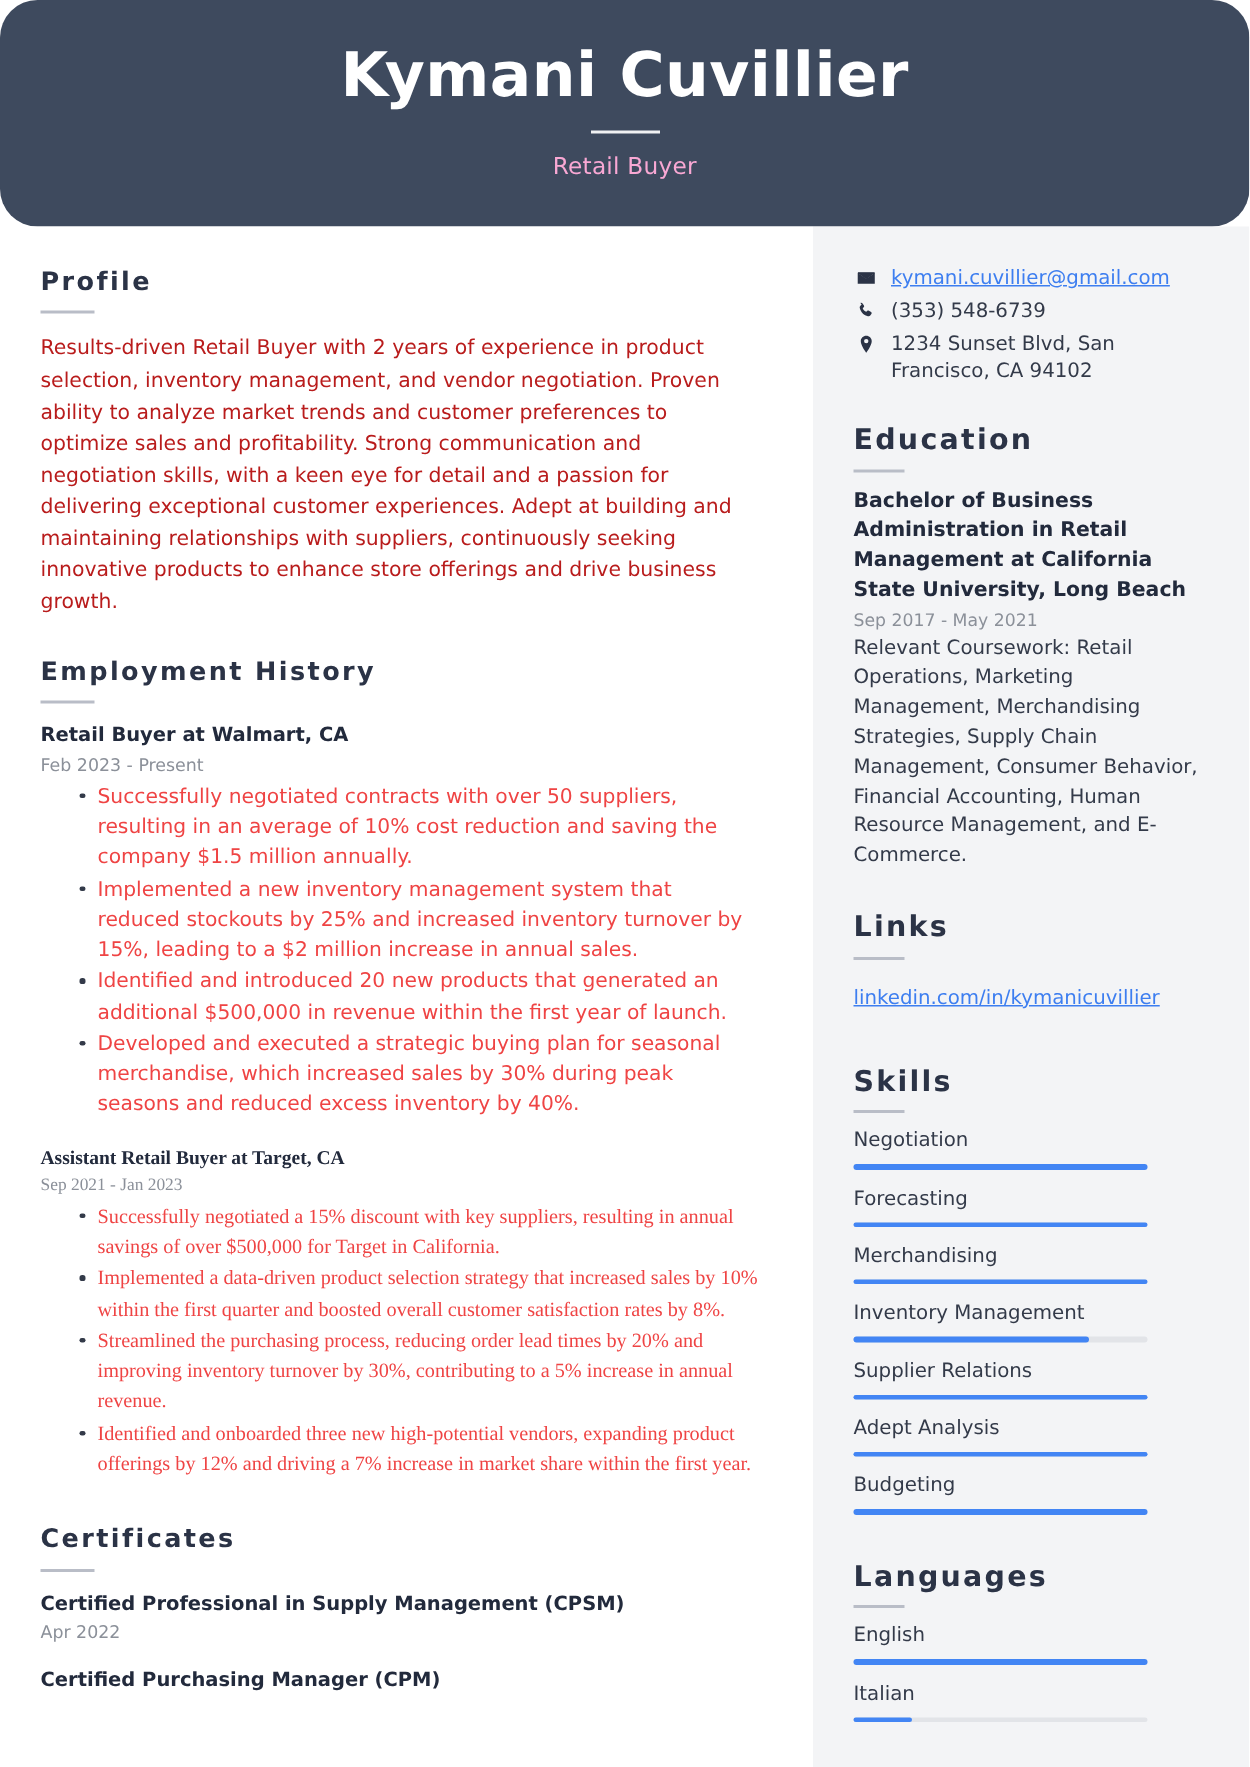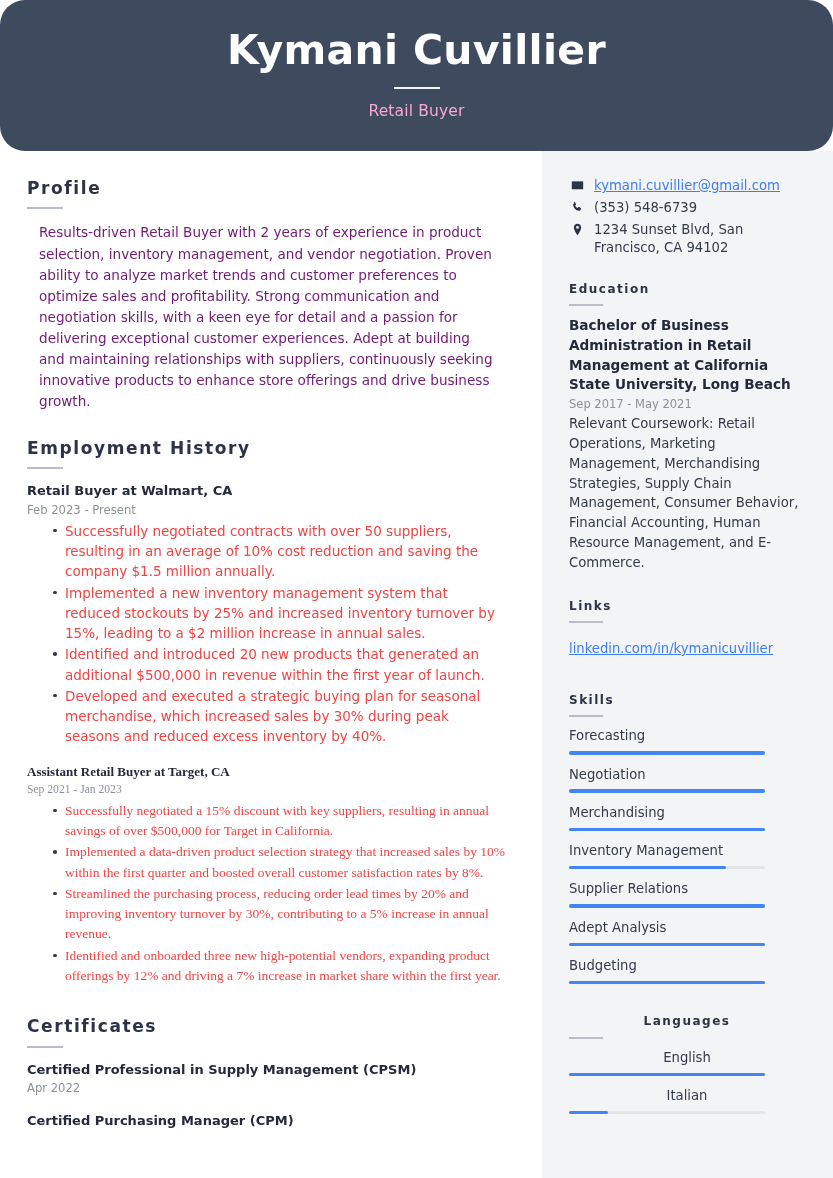--- a/index.html
+++ b/index.html
@@ -79,36 +79,36 @@
     margin: 0;
     line-height: 1.2;
   }
   .sec-rule {
     width: 36px;
     height: 2px;
     background: #b9bdc7;
     margin: 9px 0 13px 0;
   }
   .sec-head.side {
-    font-size: 12px;
+    font-size: 19px;
     letter-spacing: 1.5px;
   }
   .sec-rule.side {
     width: 34px;
     margin: 8px 0 10px 0;
   }
   .sec { margin-bottom: 26px; }
   .sec:last-child { margin-bottom: 0; }
 
   
   .para {
     font-size: 13.6px;
     line-height: 1.55;
-    color: #701a75;
-    margin: 12px;
+    color: #b91c1c;
+    margin: 0;
   }
   .entry { margin-bottom: 16px; }
   .entry:last-child { margin-bottom: 0; font-family: Liberation Serif, serif; }
   .entry-title {
     font-size: 13px;
     font-weight: 700;
     color: #222a3c;
     line-height: 1.4;
     margin: 0;
   }
@@ -331,32 +331,32 @@
         <div class="links-pad">
           <span class="side-link">linkedin.com/in/kymanicuvillier</span>
         </div>
       </div>
 
       <div class="sec">
         <h2 class="sec-head side">Skills</h2>
         <div class="sec-rule side"></div>
 
         <div class="bar-item">
+          <div class="bar-label">Negotiation</div>
+          <div class="bar-track">
+            <div class="bar-fill" style="width: 100%;"></div>
+          </div>
+        </div>
+        <div class="bar-item">
           <div class="bar-label">Forecasting</div>
           <div class="bar-track">
             <div class="bar-fill" style="width: 100%;"></div>
           </div>
         </div>
         <div class="bar-item">
-          <div class="bar-label">Negotiation</div>
-          <div class="bar-track">
-            <div class="bar-fill" style="width: 100%;"></div>
-          </div>
-        </div>
-        <div class="bar-item">
           <div class="bar-label">Merchandising</div>
           <div class="bar-track">
             <div class="bar-fill" style="width: 100%;"></div>
           </div>
         </div>
         <div class="bar-item">
           <div class="bar-label">Inventory Management</div>
           <div class="bar-track">
             <div class="bar-fill" style="width: 80%;"></div>
           </div>
@@ -374,21 +374,21 @@
           </div>
         </div>
         <div class="bar-item">
           <div class="bar-label">Budgeting</div>
           <div class="bar-track">
             <div class="bar-fill" style="width: 100%;"></div>
           </div>
         </div>
       </div>
 
-      <div class="sec" style="margin-top:30px;text-align:center;">
+      <div class="sec" style="margin-top:30px;">
         <h2 class="sec-head side">Languages</h2>
         <div class="sec-rule side"></div>
 
         <div class="bar-item">
           <div class="bar-label">English</div>
           <div class="bar-track">
             <div class="bar-fill" style="width: 100%;"></div>
           </div>
         </div>
         <div class="bar-item">

